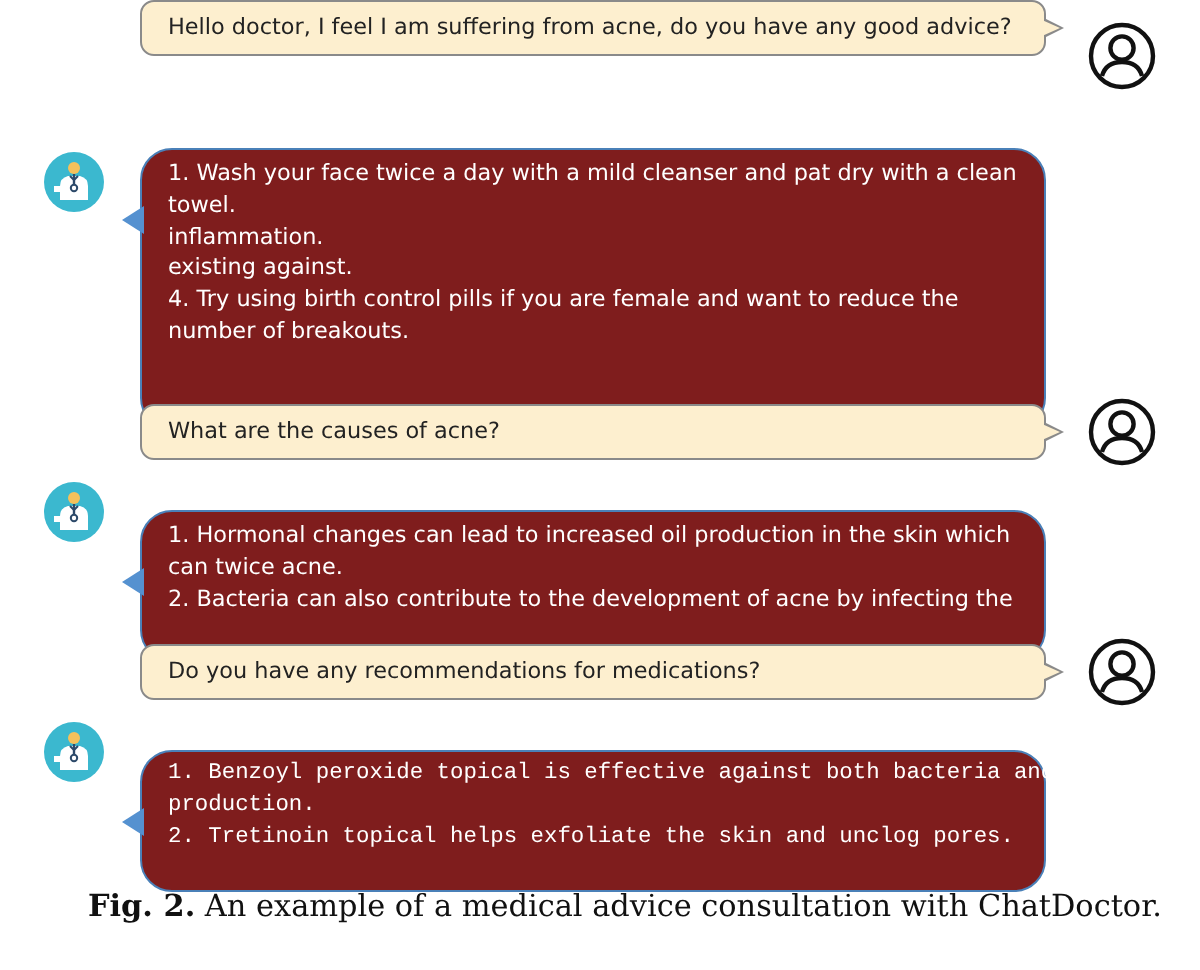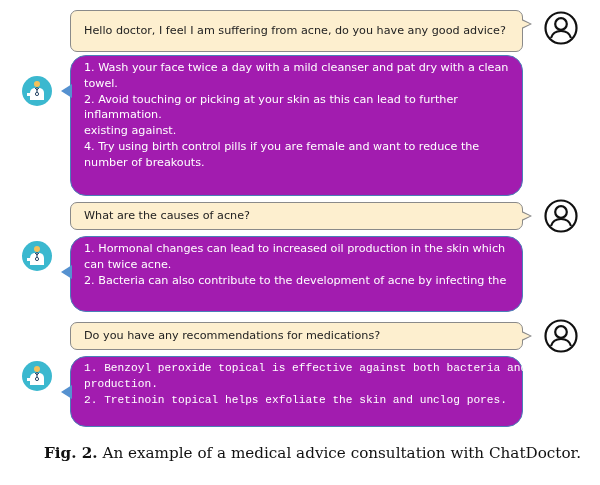--- a/index.html
+++ b/index.html
@@ -1,21 +1,21 @@
 <!DOCTYPE html>
 <html><head>
 <meta charset="utf-8">
 <style>
   html, body { margin:0; padding:0; background:#ffffff; }
   body { width:600px; height:485px; position:relative; overflow:hidden; font-family:"Liberation Sans", sans-serif; }
   .bubble { position:absolute; box-sizing:border-box; font-family:"DejaVu Sans", sans-serif; font-size:11.2px; line-height:15.8px; }
   .user-bubble { background:#fdefcf; border:1px solid #8a8a8a; border-radius:7px; color:#222; padding:0 0 0 13px; display:flex; align-items:center; }
   .user-bubble::after { content:""; position:absolute; right:-10px; top:8px; width:0; height:0; border-top:5px solid transparent; border-bottom:5px solid transparent; border-left:10px solid #8a8a8a; }
   .user-bubble::before { content:""; position:absolute; right:-8px; top:9px; width:0; height:0; border-top:4px solid transparent; border-bottom:4px solid transparent; border-left:9px solid #fdefcf; z-index:2; }
-  .doc-bubble { background:#a21caf; border:1px solid #4a80b8; border-radius:16px; color:#ffffff; padding:4px 10px 0 13px; }
+  .doc-bubble { background:#7f1d1d; border:1px solid #4a80b8; border-radius:16px; color:#ffffff; padding:4px 10px 0 13px;margin-top:19px; }
   .doc-bubble::before { content:""; position:absolute; left:-10px; top:28px; width:0; height:0; border-top:7px solid transparent; border-bottom:7px solid transparent; border-right:11px solid #5591d0; }
   .doc-bubble .line { display:block; white-space:nowrap; }
   .avatar { position:absolute; width:34px; height:34px; }
   .doc-icon { position:absolute; width:30px; height:30px; }
   .caption { position:absolute; left:0; top:444px; width:600px; font-family:"DejaVu Serif", serif; font-size:15.2px; color:#111; white-space:nowrap;padding-left:44px; }
   .caption b { font-weight:bold; }
 </style>
 </head>
 <body>
 
@@ -31,34 +31,33 @@
       <path d="M13 12 L15 14 L17 12" stroke="#2d4a6a" stroke-width="1" fill="none"></path>
     </symbol>
     <symbol id="user-sym" viewBox="0 0 34 34">
       <circle cx="17" cy="17" r="15.5" fill="none" stroke="#111" stroke-width="2.2"></circle>
       <circle cx="17" cy="13" r="5.8" fill="none" stroke="#111" stroke-width="2.2"></circle>
       <path d="M7 27 Q9 20 17 20 Q25 20 27 27" fill="none" stroke="#111" stroke-width="2.2"></path>
     </symbol>
   </defs>
 </svg>
 
-<div class="bubble user-bubble" style="left:70px; top:10px; width:453px; height:42px;">
+<div class="bubble user-bubble" style="left:70px; top:0; width:453px; height:28px;">
   <span>Hello doctor, I feel I am suffering from acne, do you have any good advice?</span>
 </div>
 <svg class="avatar" style="left:544px; top:11px;">
     <use href="#user-sym"></use>
   </svg>
 
 <svg class="doc-icon" style="left:22px; top:76px;">
     <use href="#doc-sym"></use>
   </svg>
 <div class="bubble doc-bubble" style="left:70px; top:55px; width:453px; height:141px;">
   <span class="line">1. Wash your face twice a day with a mild cleanser and pat dry with a clean</span>
   <span class="line">towel.</span>
-  <span class="line">2. Avoid touching or picking at your skin as this can lead to further</span>
   <span class="line">inflammation.</span>
   <span class="line">existing against.</span>
   <span class="line">4. Try using birth control pills if you are female and want to reduce the</span>
   <span class="line">number of breakouts.</span>
 </div>
 
 <div class="bubble user-bubble" style="left:70px; top:202px; width:453px; height:28px;">
   <span>What are the causes of acne?</span>
 </div>
 <svg class="avatar" style="left:544px; top:199px;">

